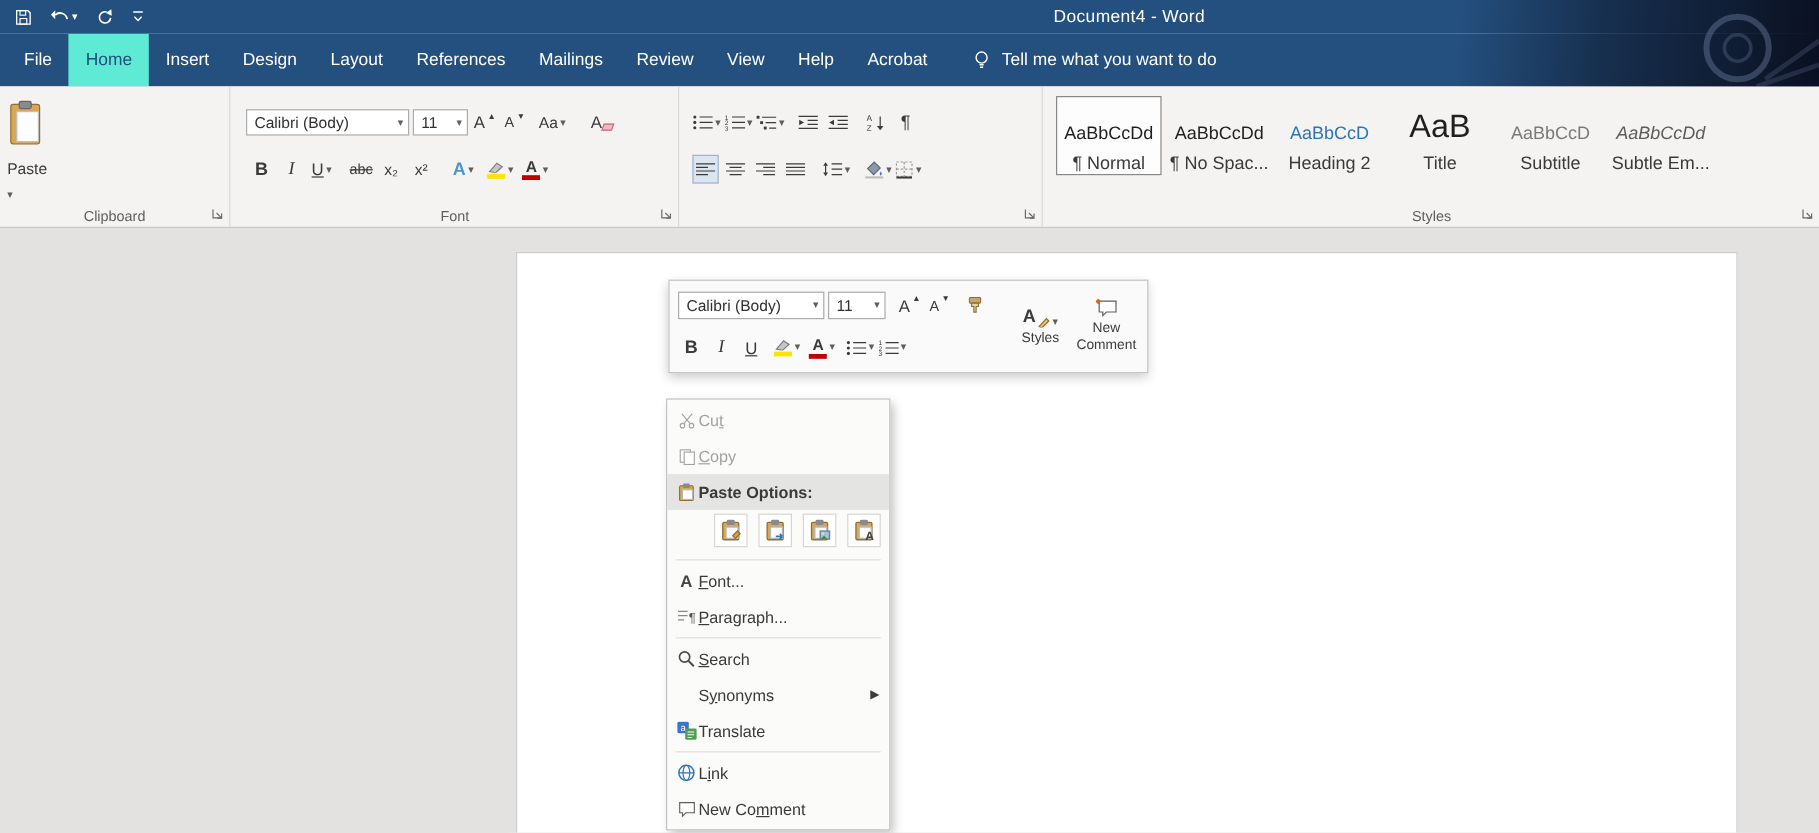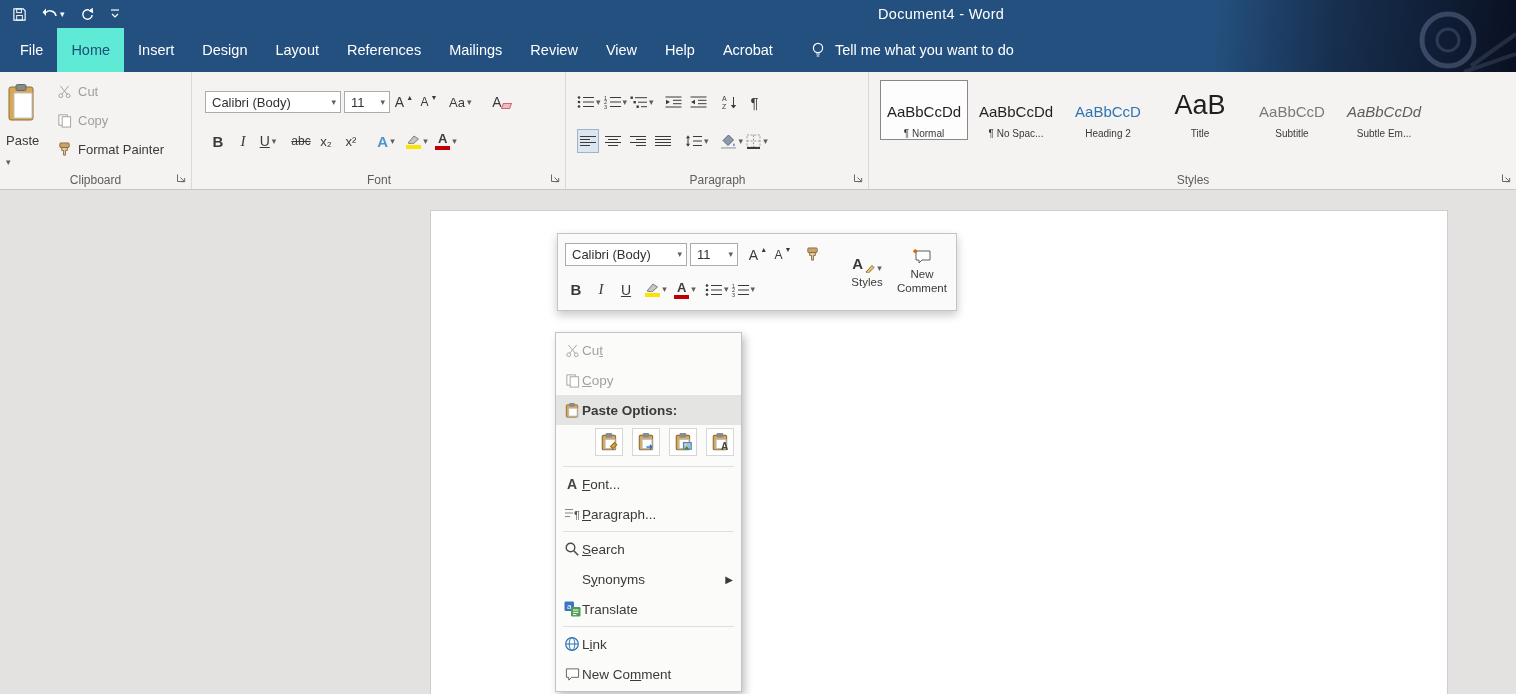--- a/index.html
+++ b/index.html
@@ -54,21 +54,21 @@
 
   
   .sgallery { position:absolute; left:10px; top:8px; display:flex; gap:4px; }
   .style-item { width:88px; padding-top:2px; text-align:center; border:1px solid transparent; }
   .style-item.sel { border-color:#8a8886; background:#fdfdfd; }
   .spv { height:36px; display:flex; align-items:flex-end; justify-content:center; overflow:hidden; white-space:nowrap; font-size:15px; color:#201f1e; line-height:1; }
   .spv.h { color:#2e74b5; }
   .spv.title { font-size:27px; font-weight:300; }
   .spv.subtle { color:#7a7a7a; }
   .spv.em { font-style:italic; color:#5c5c5c; }
-  .snm { margin-top:9px; font-size:10px; color:#3b3a39; white-space:nowrap; overflow:hidden; }
+  .snm { margin-top:9px; font-size:15px; color:#3b3a39; white-space:nowrap; overflow:hidden; }
 
   
   .docarea { position:absolute; left:0; top:190px; right:0; bottom:0; background:#e3e2e1; }
   .page { position:absolute; left:430px; top:20px; width:1018px; bottom:0; background:#fff; border:1px solid #cfcecd; border-bottom:none; }
 
   
   .mini { position:absolute; left:557px; top:43px; width:400px; background:#fafafa; border:1px solid #c6c4c2; box-shadow:0 4px 9px rgba(0,0,0,.22); display:flex; padding:3px 4px; z-index:6; }
   .mcolL { flex:1; }
   .mrow { display:flex; align-items:center; height:35px; gap:3px; padding-left:3px; }
   .tall { width:50px; display:flex; flex-direction:column; align-items:center; justify-content:center; gap:3px; font-size:11.5px; color:#3b3a39; text-align:center; line-height:1.15; padding:2px 1px; }
@@ -158,44 +158,20 @@
     <div class="rgroup" style="left:0; width:192px;">
       <div class="paste-split">
         <svg width="30" height="40" viewBox="0 0 30 40">
           <rect x="3" y="4" width="24" height="33" rx="2" fill="#d9a857" stroke="#8f6f33"></rect>
           <rect x="10" y="1.5" width="10" height="6" rx="1.5" fill="#8a8a8a" stroke="#666"></rect>
           <rect x="8" y="10" width="18" height="25" fill="#fff" stroke="#bfbfbf"></rect>
         </svg>
         <span>Paste</span>
         <span class="dcar">▾</span>
       </div>
-      <div class="cc-col">
-        <div class="sbtn disabled">
-          <svg width="15" height="15" viewBox="0 0 16 16">
-              <path d="M3.5 2 L11 11 M12.5 2 L5 11" stroke="#a19f9d" fill="none"></path>
-              <circle cx="4" cy="12.5" r="2" fill="none" stroke="#a19f9d"></circle>
-              <circle cx="12" cy="12.5" r="2" fill="none" stroke="#a19f9d"></circle>
-            </svg>
-          <span>Cut</span>
-        </div>
-        <div class="sbtn disabled">
-          <svg width="15" height="15" viewBox="0 0 16 16">
-              <rect x="2" y="2" width="9" height="11" fill="#fff" stroke="#a19f9d"></rect>
-              <rect x="5.5" y="4" width="9" height="11" fill="#fff" stroke="#a19f9d"></rect>
-            </svg>
-          <span>Copy</span>
-        </div>
-        <div class="sbtn">
-          <svg width="15" height="15" viewBox="0 0 16 16">
-              <rect x="3" y="1" width="10" height="5" rx="1" fill="#caa26a" stroke="#8a6d3b"></rect>
-              <path d="M5 6 h6 v3 h-2 v5 h-2 V9 H5z" fill="#e8d3ab" stroke="#8a6d3b"></path>
-            </svg>
-          <span>Format Painter</span>
-        </div>
-      </div>
       <div class="glabel">Clipboard</div>
       <div class="launcher">
         <svg width="11" height="11" viewBox="0 0 11 11">
             <path d="M1.5 1.5 v7 h7" fill="none" stroke="#6b6967"></path>
             <path d="M4.5 4.5 l4 4 M8.7 5 v3.7 H5" fill="none" stroke="#6b6967"></path>
           </svg>
       </div>
     </div>
 
     <div class="rgroup" style="left:193px; width:373px;">
@@ -360,21 +336,20 @@
         </div>
         <div class="ibtn">
           <svg width="15" height="15" viewBox="0 0 15 15">
               <rect x="1" y="1" width="13" height="12" fill="none" stroke="#9b9a99" stroke-dasharray="2 1.6"></rect>
               <path d="M1 7 h13 M7.5 1 v12" stroke="#9b9a99" stroke-dasharray="2 1.6"></path>
               <path d="M1 14 h13" stroke="#3b3a39" stroke-width="2"></path>
             </svg>
           <span class="dcar">▾</span>
         </div>
       </div>
-      <div class="glabel">Paragraph</div>
       <div class="launcher">
         <svg width="11" height="11" viewBox="0 0 11 11">
             <path d="M1.5 1.5 v7 h7" fill="none" stroke="#6b6967"></path>
             <path d="M4.5 4.5 l4 4 M8.7 5 v3.7 H5" fill="none" stroke="#6b6967"></path>
           </svg>
       </div>
     </div>
 
     <div class="rgroup" style="left:870px; right:0; border-right:none;">
       <div class="sgallery">

